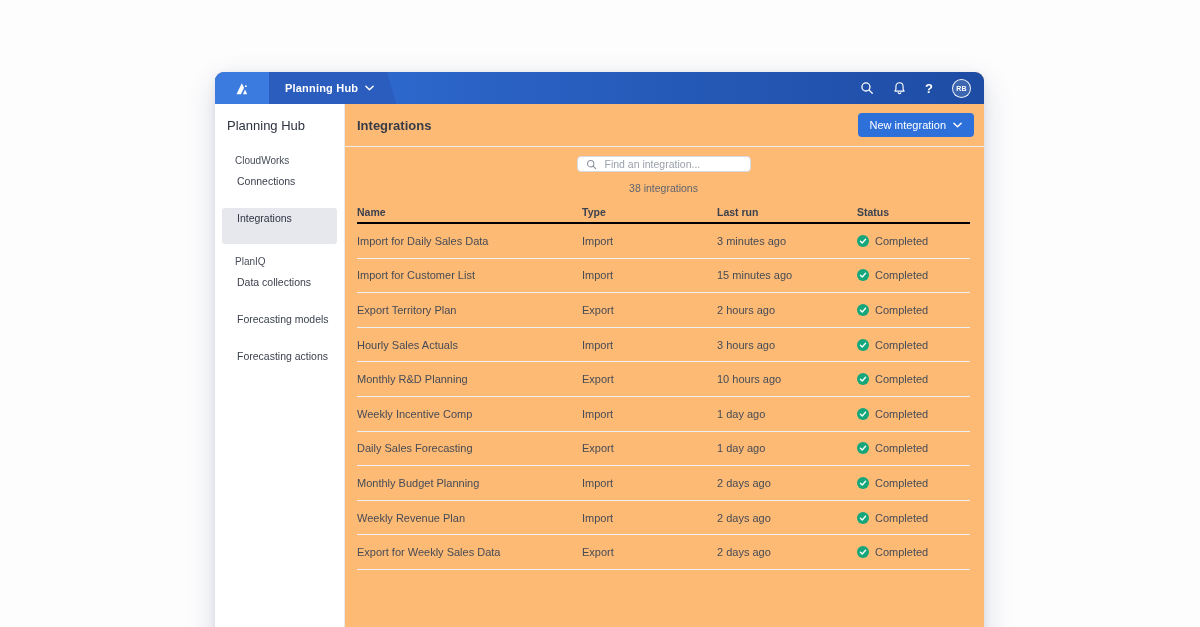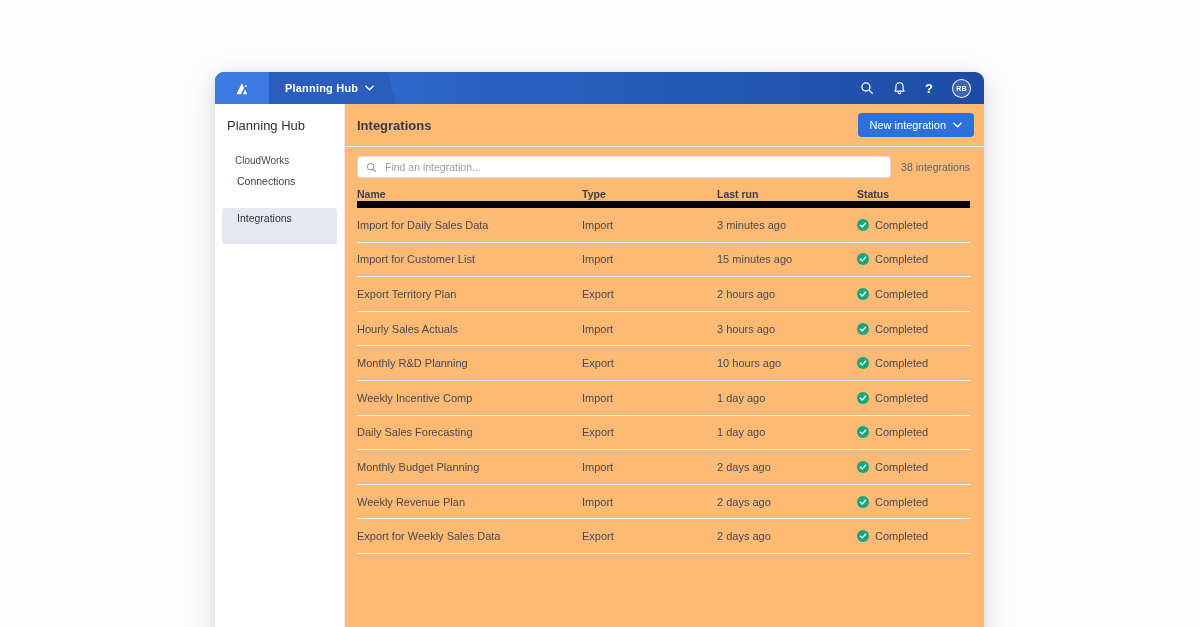--- a/index.html
+++ b/index.html
@@ -98,39 +98,40 @@
     border: none; border-radius: 4px;
     font-size: 11px; font-weight: 500; font-family: inherit;
     padding: 6px 12px;
     display: flex; align-items: center; gap: 7px;
     cursor: pointer;
   }
 
   .search-row {
     display: flex; align-items: center; gap: 10px;
     margin: 9px 14px 8px 12px;
+    flex-direction: column;
   }
   .search-box {
     flex: 1; height: 22px;
     display: flex; align-items: center; gap: 6px;
     border: 1px solid #d7dae0; border-radius: 4px;
     padding: 0 8px; background: #fff;
   }
   .search-box input {
     flex: 1; border: none; outline: none; background: transparent;
     font-size: 10.5px; color: #3c414e; font-family: inherit;
     min-width: 0;
   }
   .search-box input::placeholder { color: #9aa0ac; }
   .count { font-size: 10.5px; color: #5f6470; white-space: nowrap; }
 
   .table { margin: 0 14px 0 12px; }
   .thead {
     display: flex; align-items: center; height: 22px;
-    border-bottom: 7px solid #000000;
+    border-bottom: 2px solid #000000;
   }
   .th { font-size: 10.5px; font-weight: 700; color: #3c414e; }
   .col-name   { flex: 0 0 225px; padding-right: 8px; overflow: hidden; }
   .col-type   { flex: 0 0 135px; }
   .col-last   { flex: 0 0 140px; }
   .col-status { flex: 1; }
   .trow {
     display: flex; align-items: center; height: 34.6px;
     border-bottom: 1px solid #eef0f3;
     font-size: 11px; color: #464b56;
@@ -191,20 +192,36 @@
   <div class="sidebar-item">
     <span>Connections</span>
   </div>
 
   <div class="sidebar-item selected">
     <span>Integrations</span>
   </div>
 </div>
   </div>
 
+  <div class="sidebar-section">
+    <div class="sidebar-section-label">PlanIQ</div>
+    <div>
+  <div class="sidebar-item">
+    <span>Data collections</span>
+  </div>
+
+  <div class="sidebar-item">
+    <span>Forecasting models</span>
+  </div>
+
+  <div class="sidebar-item">
+    <span>Forecasting actions</span>
+  </div>
+</div>
+  </div>
 </nav>
     </aside>
 
     <main class="main">
       <div class="main-header">
         <h1 class="main-title">Integrations</h1>
         <button class="btn-new">
           <span>New integration</span>
           <span style="display:flex;">
             <svg width="9" height="6" viewBox="0 0 10 6">

